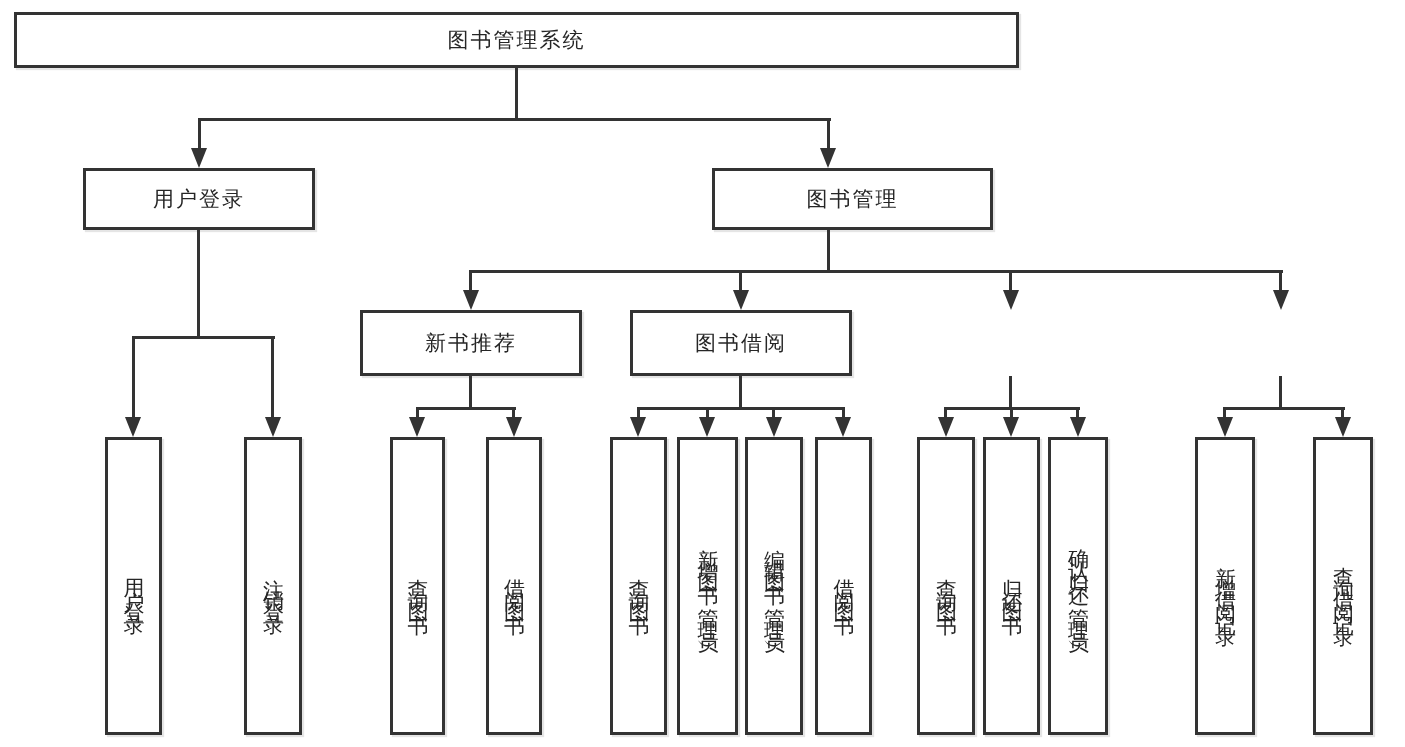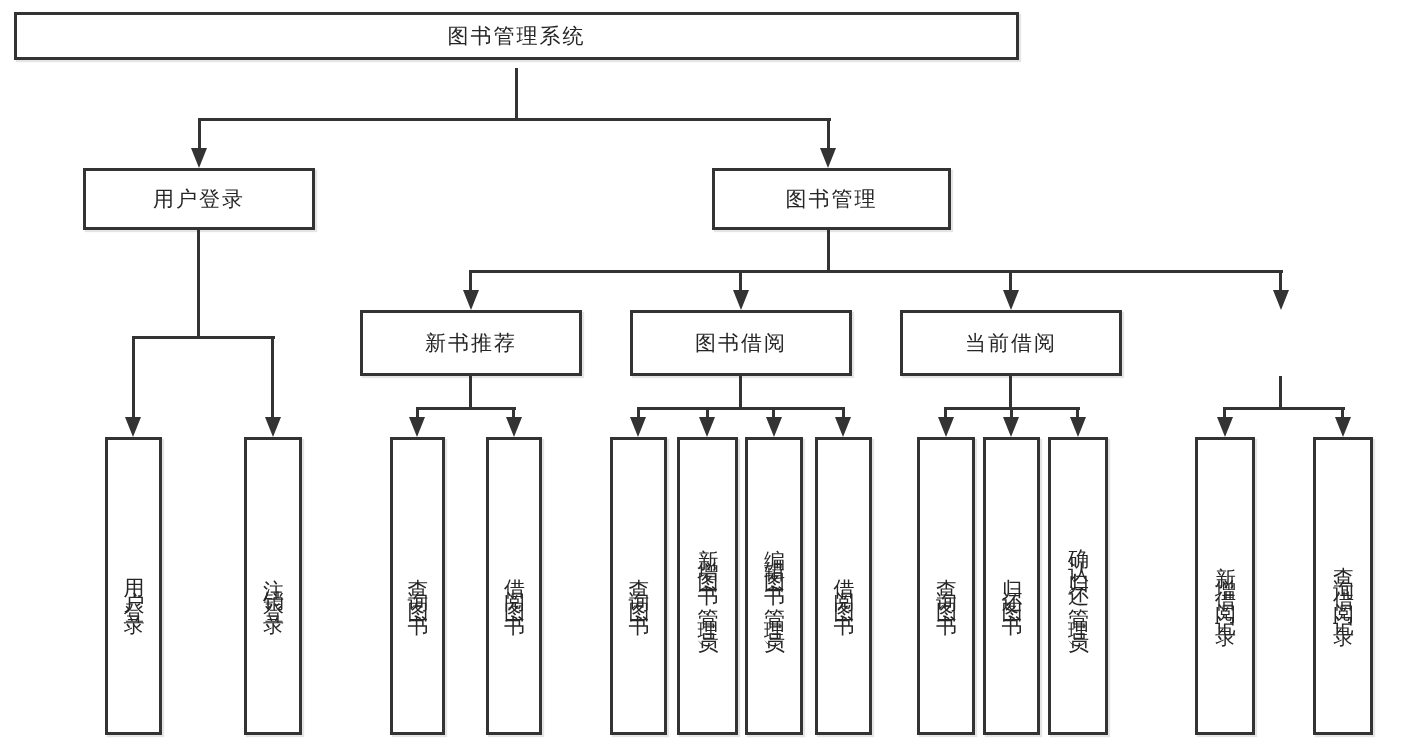--- a/index.html
+++ b/index.html
@@ -28,35 +28,35 @@
   .watermark{
     position:absolute;top:711px;right:4px;font-size:21px;letter-spacing:1px;
     color:rgba(185,185,185,0.95);white-space:nowrap;
   }
 </style>
 </head>
 <body>
 
 <div id="canvas">
 
-  <div class="box hbox" style="left:14px;top:12px;width:1005px;height:48px">
+  <div class="box hbox" style="left:14px;top:12px;width:1005px;height:56px">
     <span>图书管理系统</span>
   </div>
 
   <div class="vl" style="left:515px;top:68px;height:52px"></div>
   <div class="hl" style="left:198px;top:118px;width:633px"></div>
   <div class="vl" style="left:198px;top:118px;height:32px"></div>
   <div class="ah" style="left:191px;top:148px"></div>
   <div class="vl" style="left:827px;top:118px;height:32px"></div>
   <div class="ah" style="left:820px;top:148px"></div>
 
   <div class="box hbox" style="left:83px;top:168px;width:232px;height:62px">
     <span>用户登录</span>
   </div>
-  <div class="box hbox" style="left:712px;top:168px;width:239px;height:62px">
+  <div class="box hbox" style="left:712px;top:168px;width:281px;height:62px">
     <span>图书管理</span>
   </div>
 
   <div class="vl" style="left:197px;top:230px;height:106px"></div>
   <div class="hl" style="left:132px;top:336px;width:143px"></div>
   <div class="vl" style="left:132px;top:336px;height:83px"></div>
   <div class="ah" style="left:125px;top:417px"></div>
   <div class="vl" style="left:271px;top:336px;height:83px"></div>
   <div class="ah" style="left:265px;top:417px"></div>
 
@@ -69,23 +69,20 @@
   <div class="vl" style="left:1009px;top:270px;height:22px"></div>
   <div class="ah" style="left:1003px;top:290px"></div>
   <div class="vl" style="left:1279px;top:270px;height:22px"></div>
   <div class="ah" style="left:1273px;top:290px"></div>
 
   <div class="box hbox" style="left:630px;top:310px;width:222px;height:66px">
     <span>图书借阅</span>
   </div>
   <div class="box hbox" style="left:360px;top:310px;width:222px;height:66px">
     <span>新书推荐</span>
-  </div>
-  <div class="box hbox" style="left:900px;top:310px;width:222px;height:66px">
-    <span>当前借阅</span>
   </div>
 
   <div class="vl" style="left:469px;top:376px;height:34px"></div>
   <div class="hl" style="left:416px;top:407px;width:100px"></div>
   <div class="vl" style="left:416px;top:407px;height:13px"></div>
   <div class="ah" style="left:409px;top:417px"></div>
   <div class="vl" style="left:512px;top:407px;height:13px"></div>
   <div class="ah" style="left:506px;top:417px"></div>
 
   <div class="vl" style="left:739px;top:376px;height:34px"></div>

